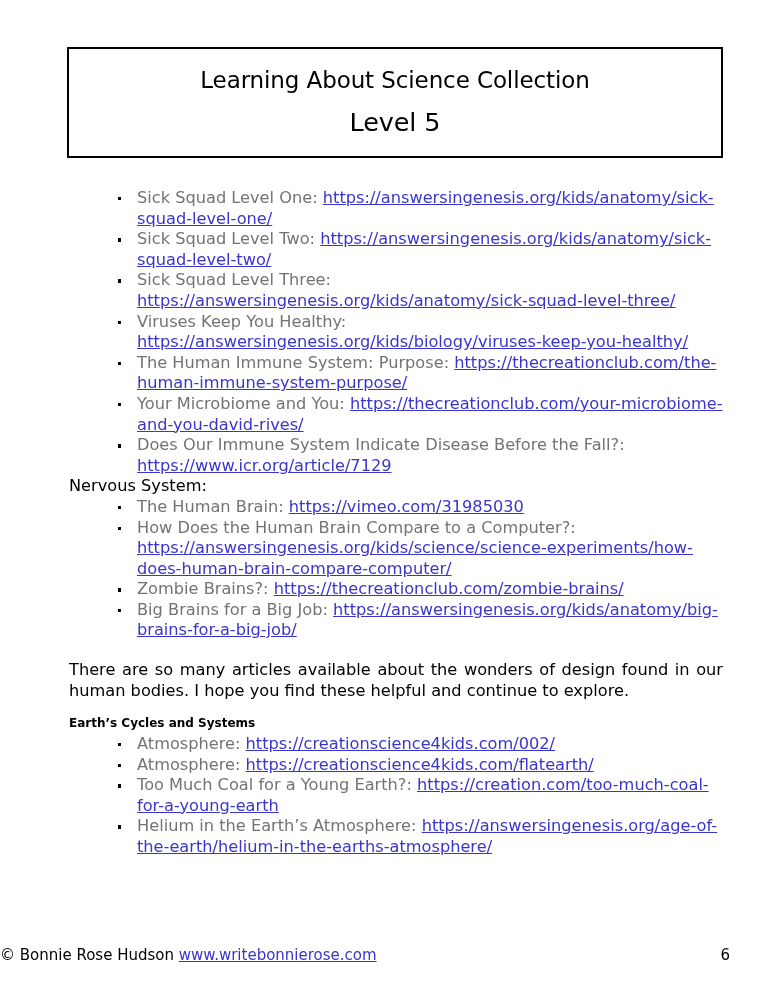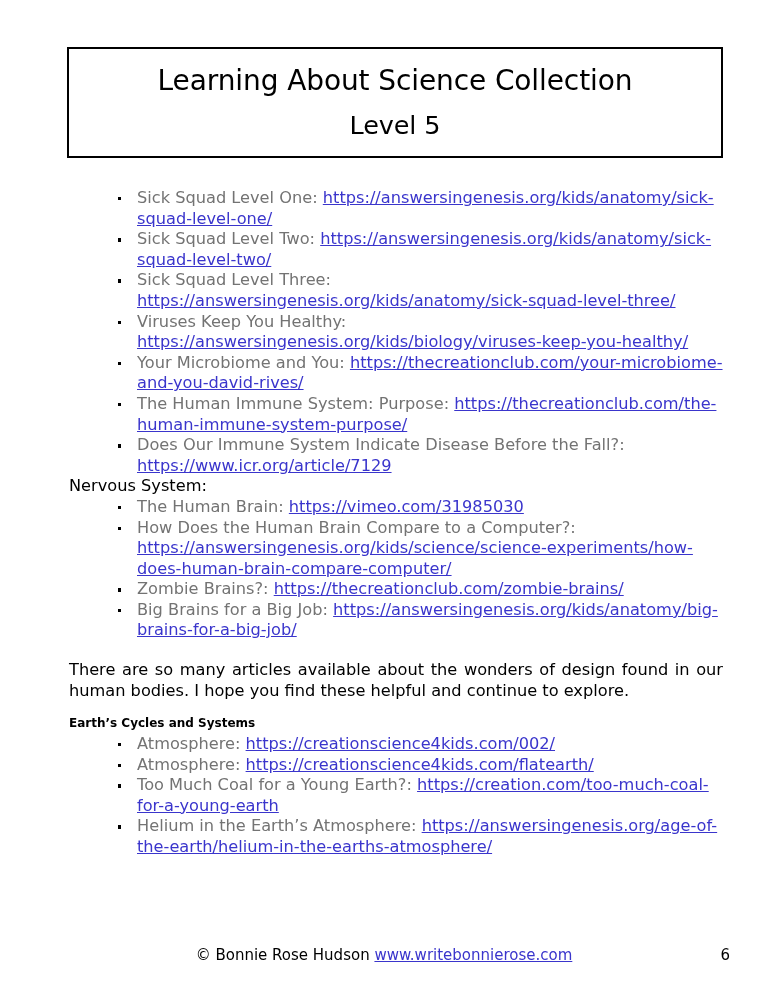--- a/index.html
+++ b/index.html
@@ -33,21 +33,21 @@
     height: 111px;
     border: 2.5px solid #000000;
     box-sizing: border-box;
     background: #ffffff;
     display: flex;
     flex-direction: column;
     justify-content: center;
     align-items: center;
   }
   .title-line-1 {
-    font-size: 28px;
+    font-size: 23px;
     line-height: 1.25;
     letter-spacing: -0.1px;
     text-align: center;
     margin-bottom: 12px;
   }
   .title-line-2 {
     font-size: 25.5px;
     line-height: 1.25;
     letter-spacing: -0.1px;
     text-align: center;
@@ -132,21 +132,20 @@
     left: 0;
     top: 945px;
     width: 768px;
     height: 26px;
   }
   .footer-center {
     position: absolute;
     left: 0;
     top: 0;
     width: 768px;
-    text-align: center;
     font-size: 15px;
     line-height: 20px;
   }
   .footer-page {
     position: absolute;
     right: 38px;
     top: 0;
     font-size: 15px;
     line-height: 20px;
     color: #000000;
@@ -162,22 +161,22 @@
     <div class="title-line-2">Level 5</div>
   </div>
 
   <div class="content">
 
     <ul class="bullets">
       <li><span class="lbl">Sick Squad Level One: </span><a class="lnk" href="#">https://answersingenesis.org/kids/anatomy/sick-squad-level-one/</a></li>
       <li><span class="lbl">Sick Squad Level Two: </span><a class="lnk" href="#">https://answersingenesis.org/kids/anatomy/sick-squad-level-two/</a></li>
       <li><span class="lbl">Sick Squad Level Three: </span><a class="lnk" href="#">https://answersingenesis.org/kids/anatomy/sick-squad-level-three/</a></li>
       <li><span class="lbl">Viruses Keep You Healthy: </span><a class="lnk" href="#">https://answersingenesis.org/kids/biology/viruses-keep-you-healthy/</a></li>
+      <li><span class="lbl">The Human Immune System: Purpose: </span><a class="lnk" href="#">https://thecreationclub.com/the-human-immune-system-purpose/</a></li>
       <li><span class="lbl">Your Microbiome and You: </span><a class="lnk" href="#">https://thecreationclub.com/your-microbiome-and-you-david-rives/</a></li>
-      <li><span class="lbl">The Human Immune System: Purpose: </span><a class="lnk" href="#">https://thecreationclub.com/the-human-immune-system-purpose/</a></li>
       <li><span class="lbl">Does Our Immune System Indicate Disease Before the Fall?: </span><a class="lnk" href="#">https://www.icr.org/article/7129</a></li>
     </ul>
 
     <div class="plain-line">Nervous System:</div>
 
     <ul class="bullets">
       <li><span class="lbl">The Human Brain: </span><a class="lnk" href="#">https://vimeo.com/31985030</a></li>
       <li><span class="lbl">How Does the Human Brain Compare to a Computer?: </span><a class="lnk" href="#">https://answersingenesis.org/kids/science/science-experiments/how-does-human-brain-compare-computer/</a></li>
       <li><span class="lbl">Zombie Brains?: </span><a class="lnk" href="#">https://thecreationclub.com/zombie-brains/</a></li>
       <li><span class="lbl">Big Brains for a Big Job: </span><a class="lnk" href="#">https://answersingenesis.org/kids/anatomy/big-brains-for-a-big-job/</a></li>

